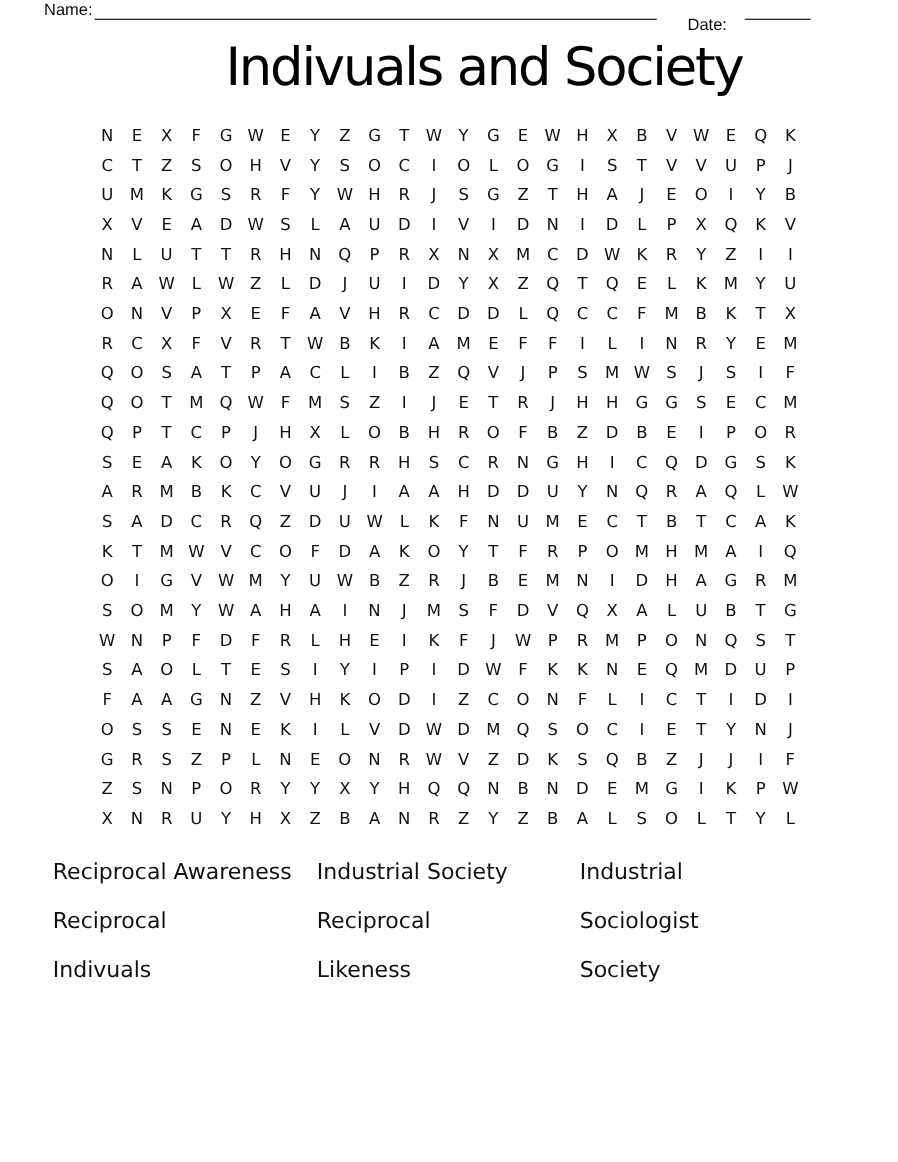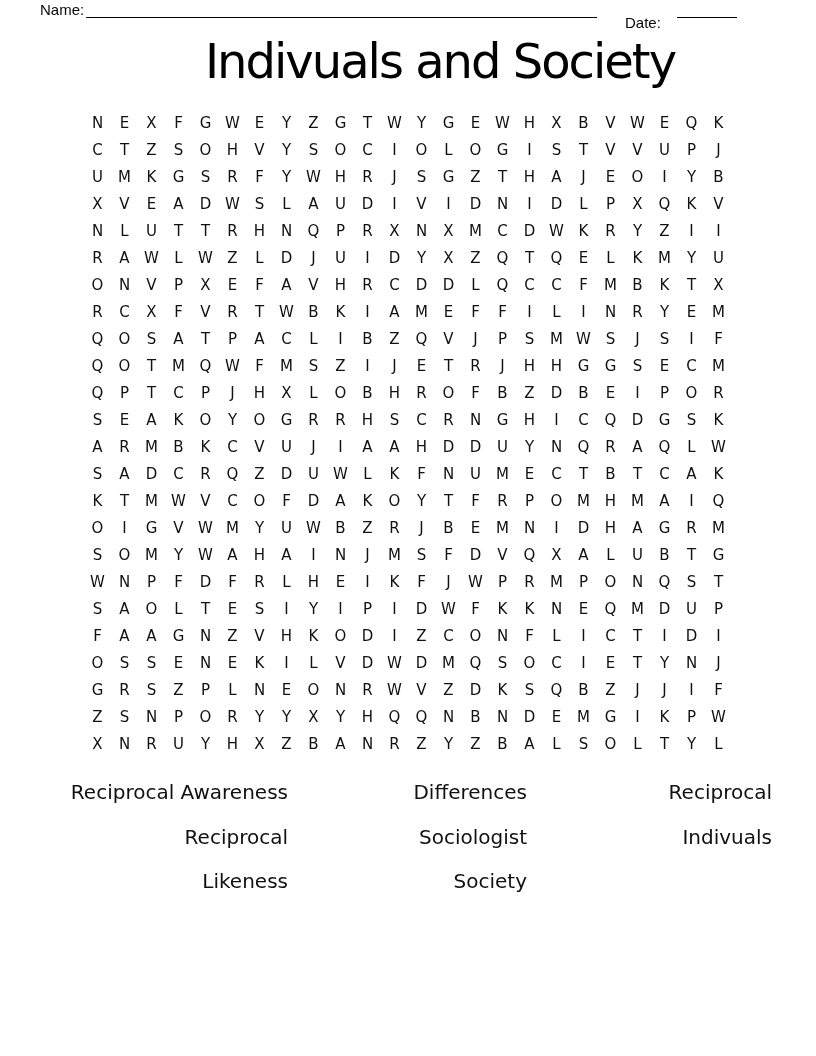--- a/index.html
+++ b/index.html
@@ -75,21 +75,20 @@
     grid-template-columns: 240px 239px 1fr;
     grid-auto-rows: 44.7px;
     align-items: start;
   }
   .word-item {
     font-family: "DejaVu Sans", sans-serif;
     font-size: 20px;
     line-height: 26px;
     color: #111111;
     white-space: nowrap;
-    text-align: right;
   }
 </style>
 </head>
 <body>
 
 <div class="page">
 
   <span class="meta-label name-label">Name:</span>
   <div class="blank-line name-line"></div>
 
@@ -672,21 +671,22 @@
       <div class="grid-cell">S</div>
       <div class="grid-cell">O</div>
       <div class="grid-cell">L</div>
       <div class="grid-cell">T</div>
       <div class="grid-cell">Y</div>
       <div class="grid-cell">L</div>
     </div>
 
   <div class="word-list">
       <div class="word-item">Reciprocal Awareness</div>
-      <div class="word-item">Differences</div>
+      <div class="word-item">Industrial Society</div>
+      <div class="word-item">Industrial</div>
       <div class="word-item">Reciprocal</div>
       <div class="word-item">Reciprocal</div>
       <div class="word-item">Sociologist</div>
       <div class="word-item">Indivuals</div>
       <div class="word-item">Likeness</div>
       <div class="word-item">Society</div>
     </div>
 
 </div>
 

